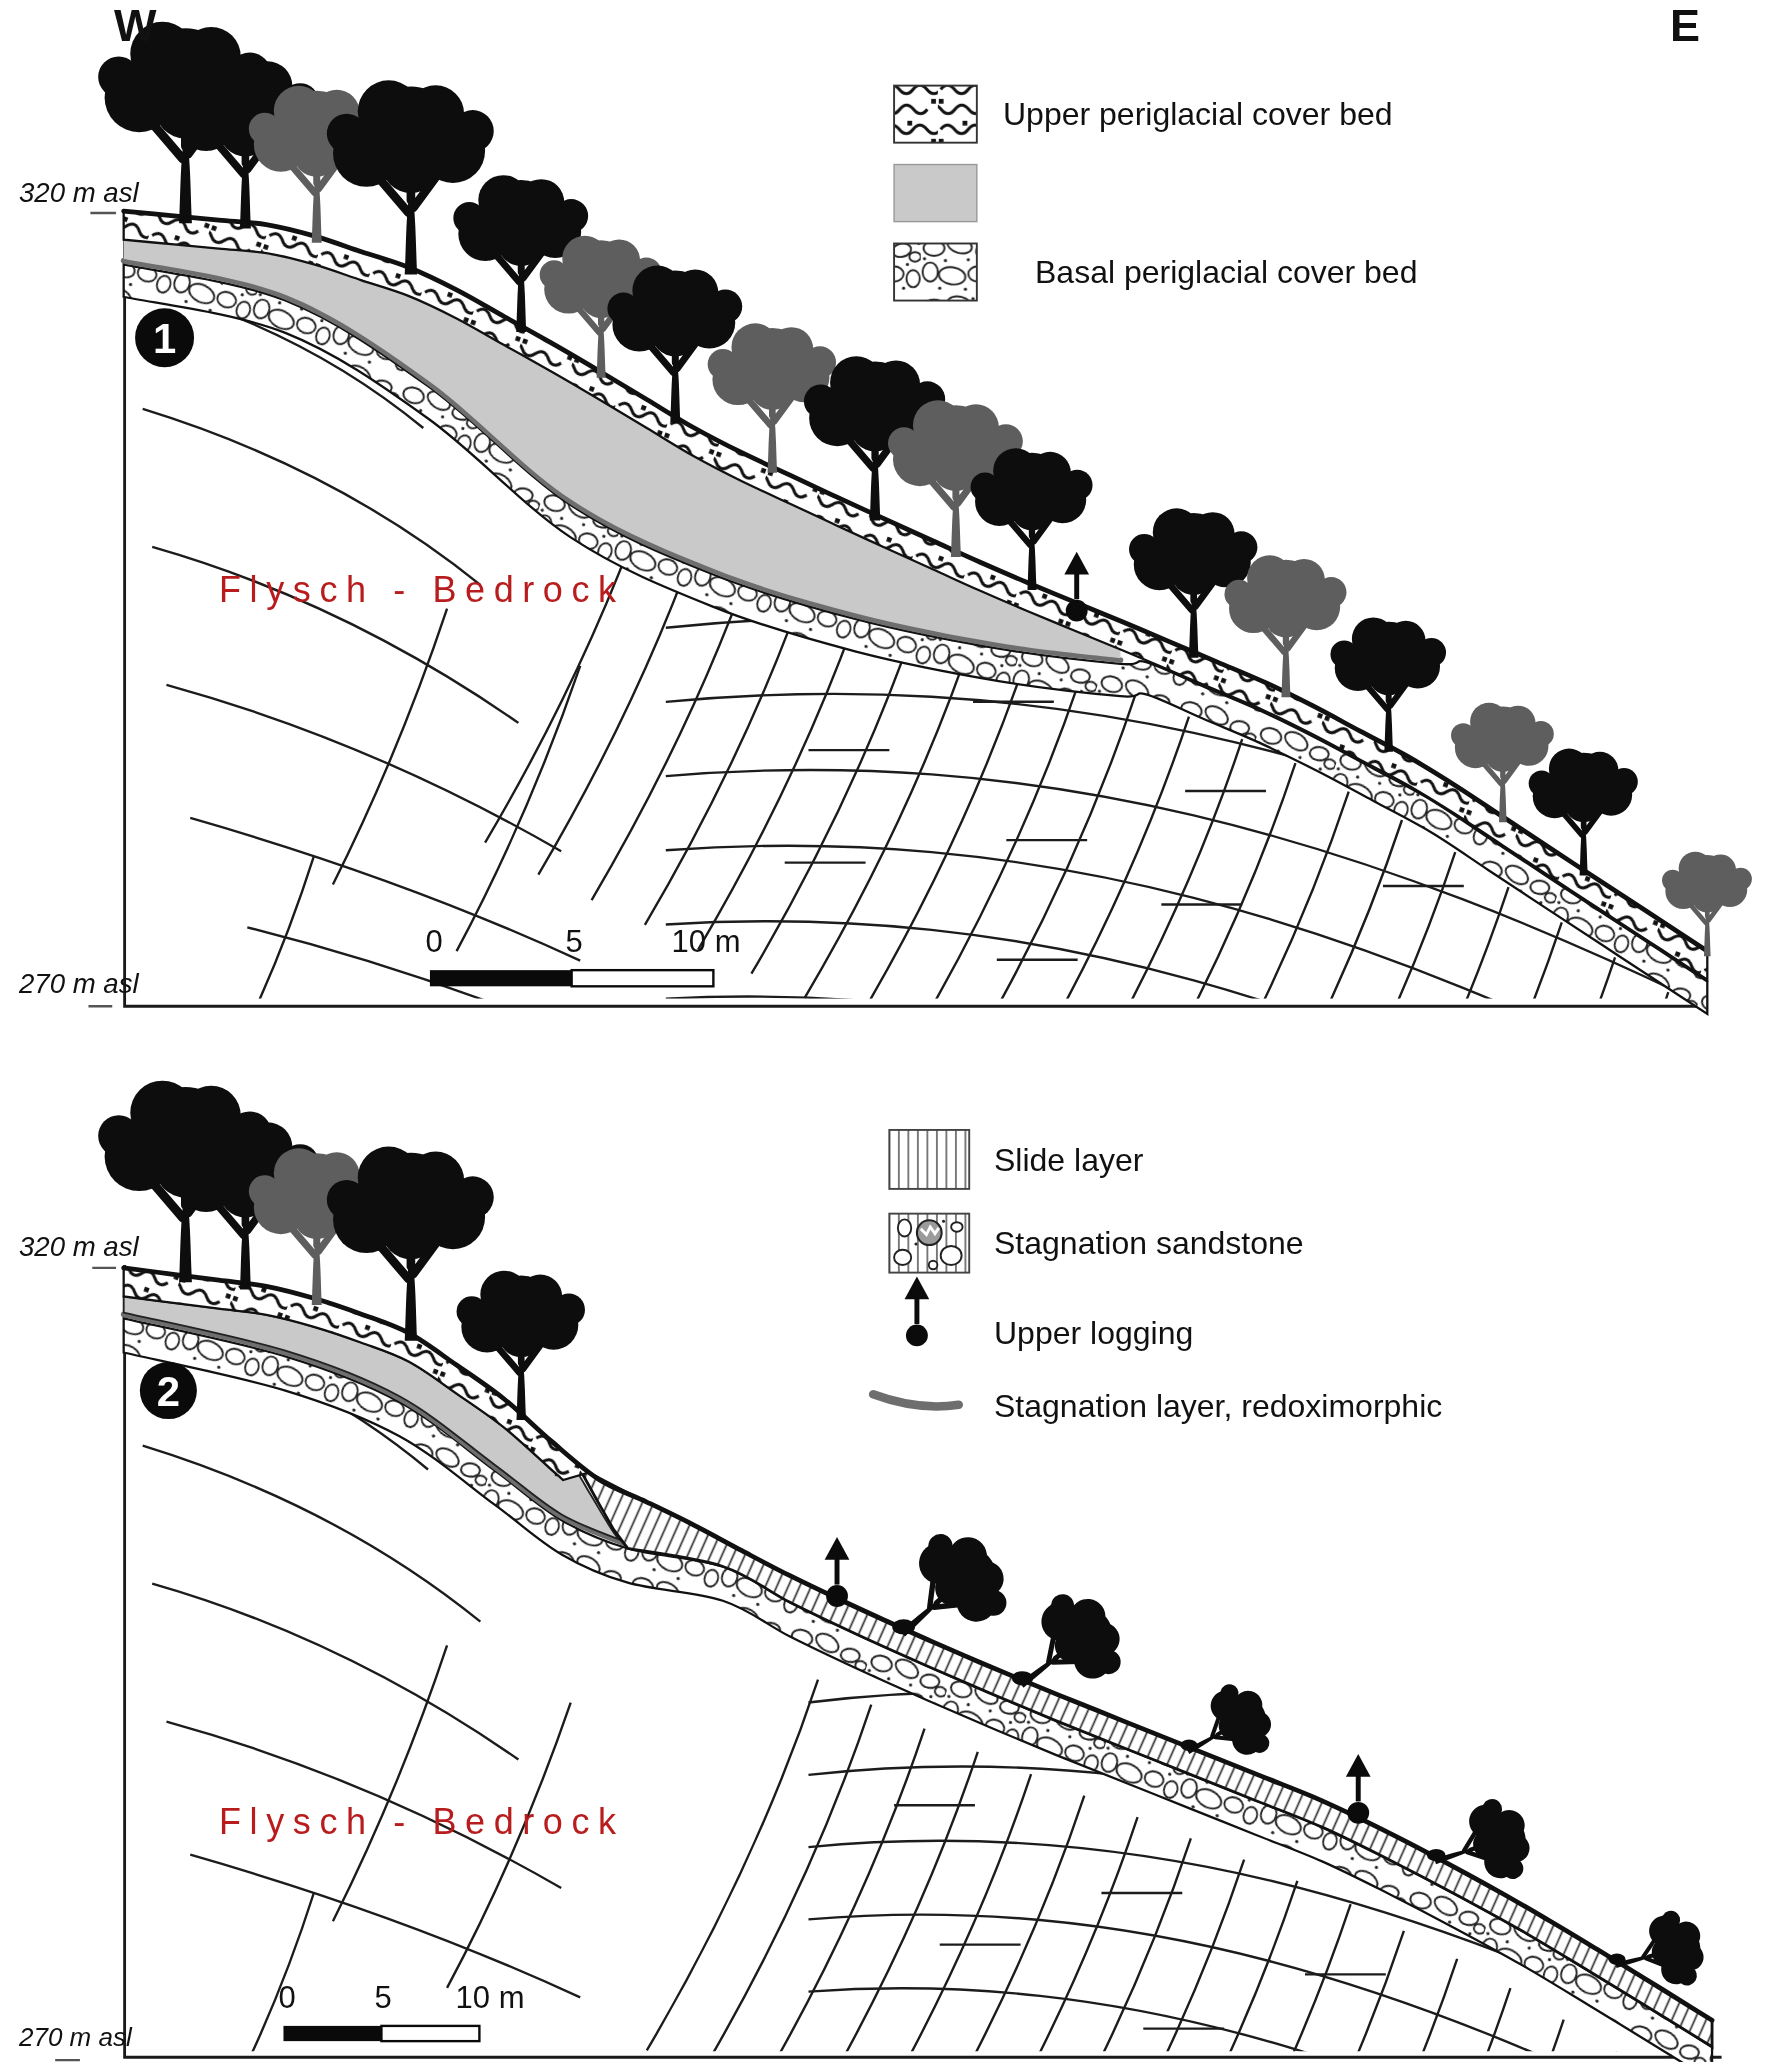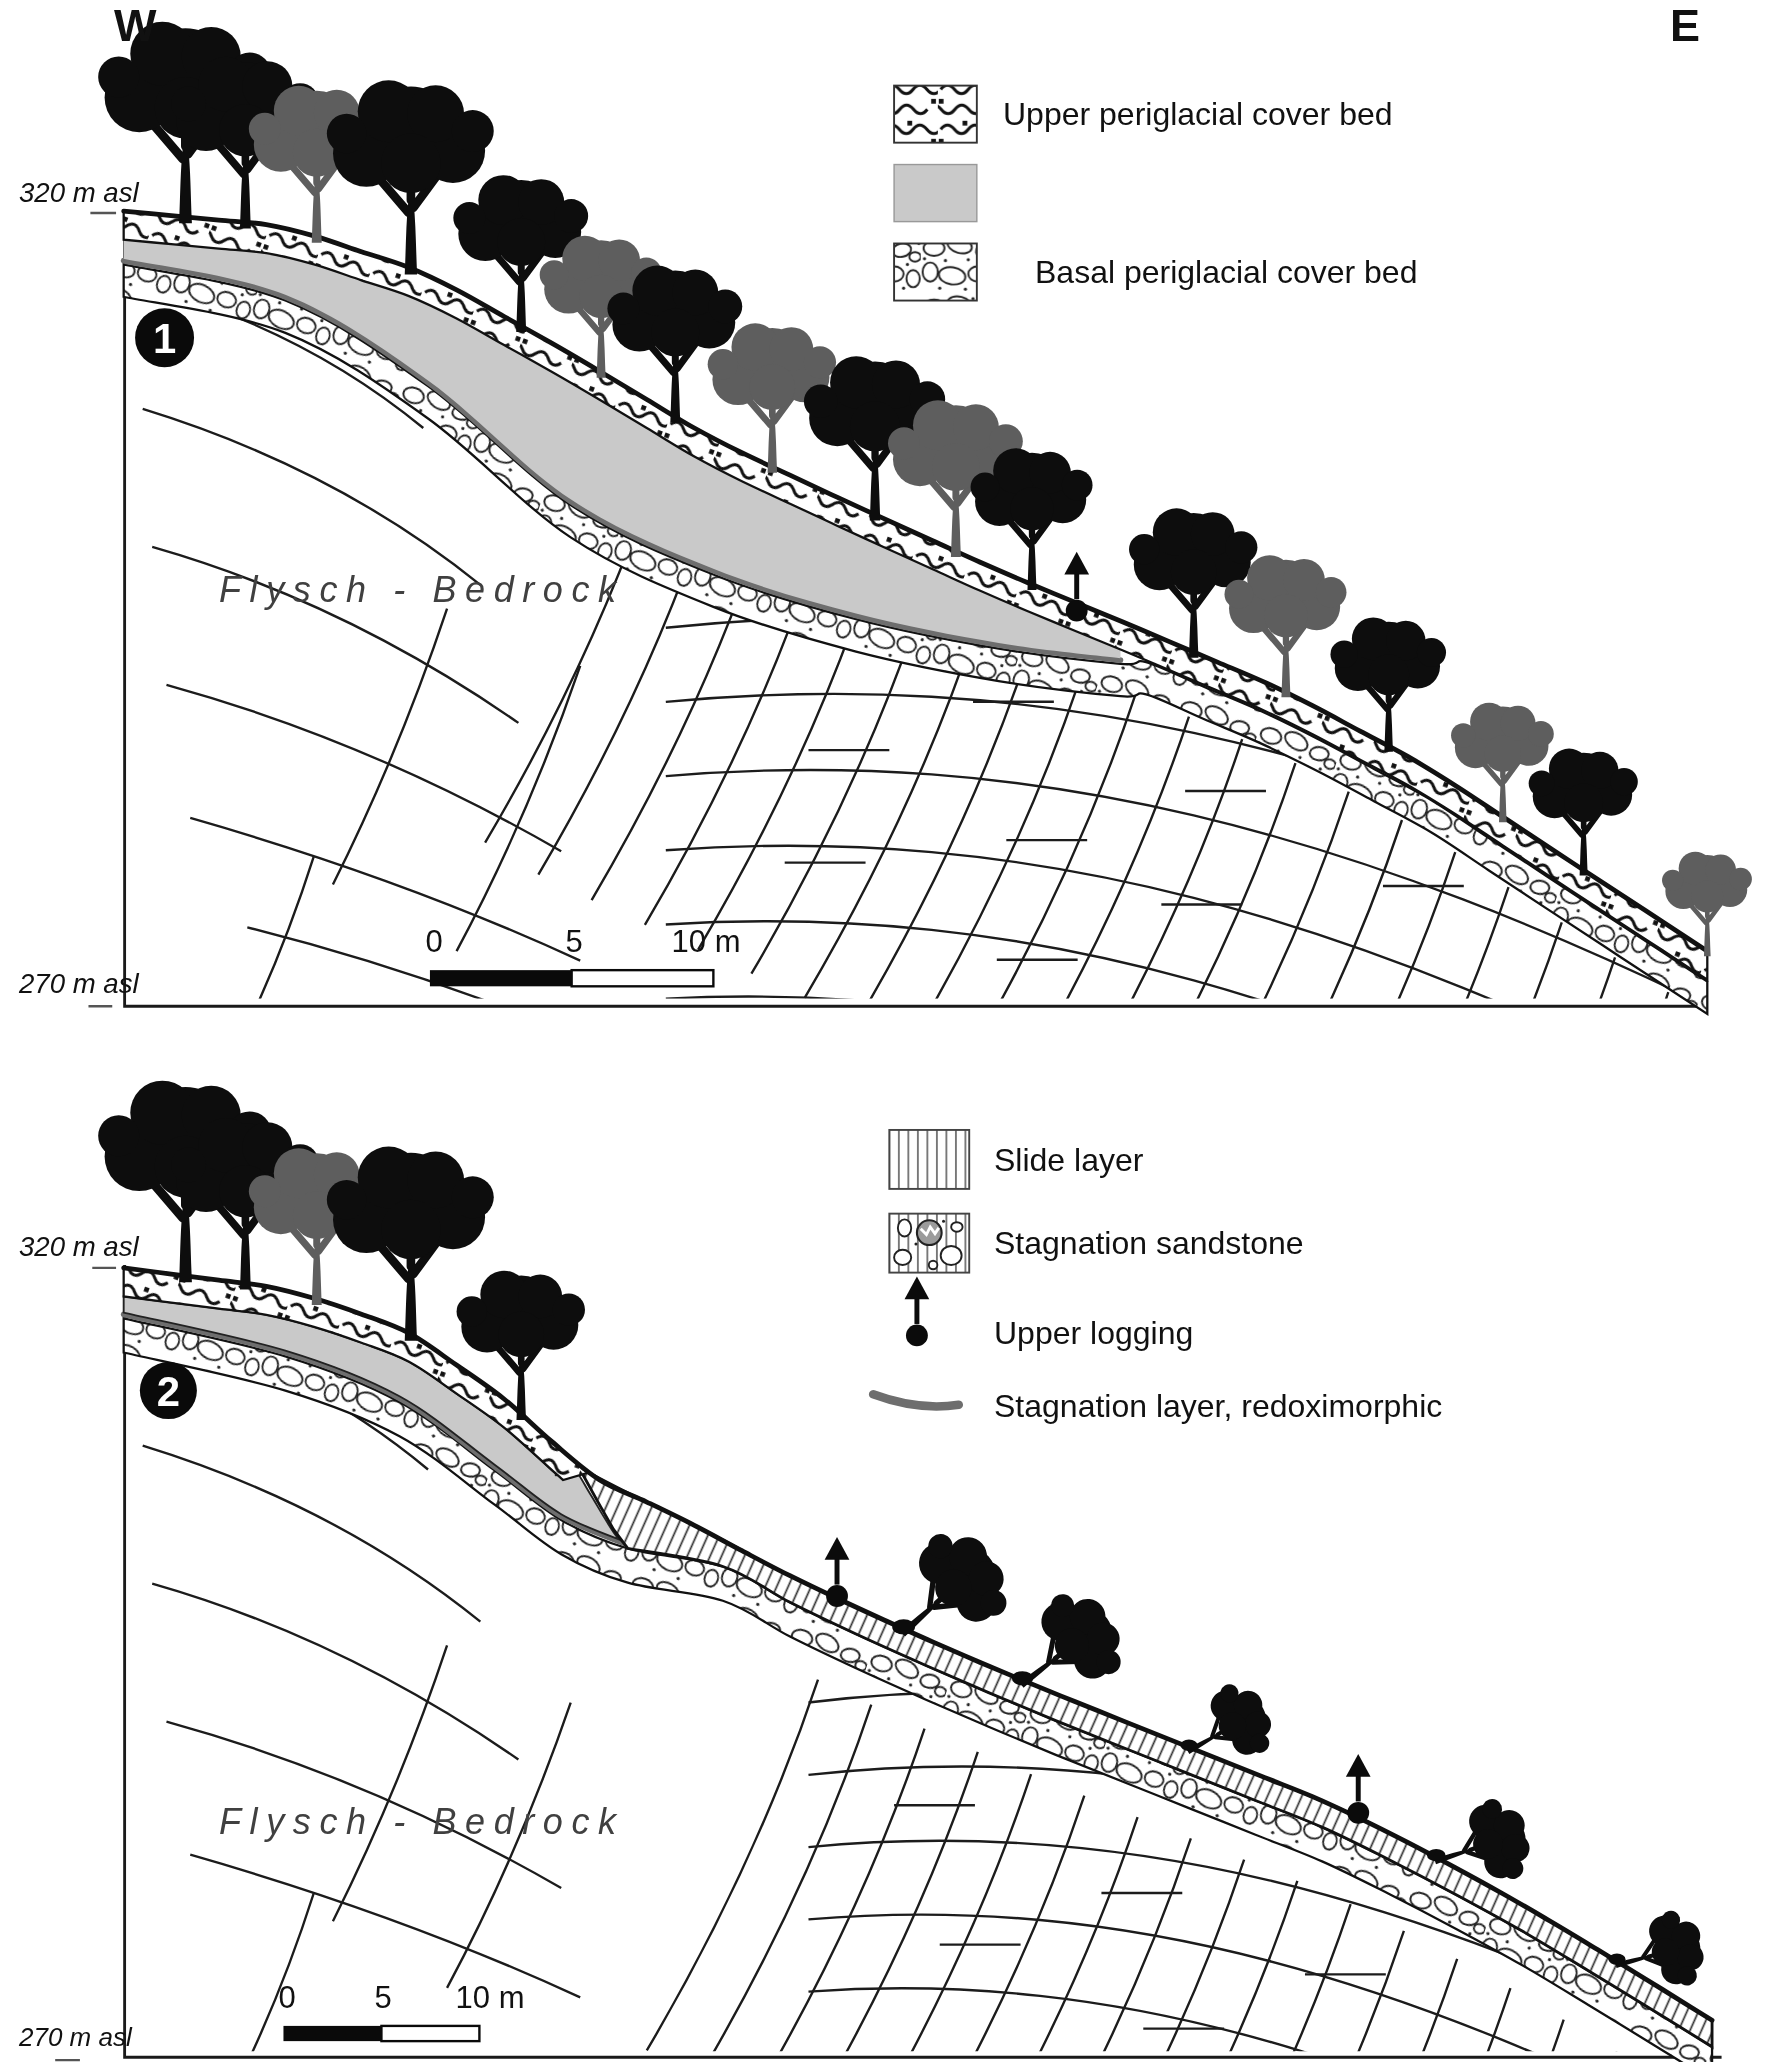--- a/index.html
+++ b/index.html
@@ -4,21 +4,21 @@
 <style>
   html,body{margin:0;padding:0;background:#fff;}
   .canvas{position:relative;width:1772px;height:2063px;background:#fff;overflow:hidden;
           font-family:"Liberation Sans", sans-serif;color:#111;}
   svg{position:absolute;left:0;top:0;}
   .t{position:absolute;white-space:nowrap;color:#111;}
   .compass{font-size:45px;font-weight:bold;}
   .asl{font-style:italic;font-size:27.6px;width:114px;text-align:right;padding-left:19px;}
   .asl-small{font-size:26px;width:80px;}
   .legend-label{font-size:32px;transform:translateY(-50%);}
-  .flysch{font-style:italic;font-size:36px;letter-spacing:8.6px;color:#404040;}
+  .flysch{font-size:36px;letter-spacing:8.6px;color:#b91c1c;}
   .scale-num{font-size:31px;text-align:center;transform:translateX(-50%);}
   .panel-num{font-size:44px;font-weight:bold;fill:#fff;text-anchor:middle;
              font-family:"Liberation Sans", sans-serif;}
   .surfline{fill:none;stroke:#111;stroke-width:5;stroke-linecap:round;}
   .bandline{stroke:#111;stroke-width:2.4;}
   .stagline{fill:none;stroke:var(--stagnation,#6e6e6e);stroke-width:6;stroke-linecap:round;}
   .border{fill:none;stroke:#1a1a1a;stroke-width:3;}
   .tick{stroke:#555;stroke-width:2.5;}
   .hatchline{fill:none;stroke:#1c1c1c;stroke-width:2.5;}
   .tree-k{color:var(--ink,#0d0d0d);}

